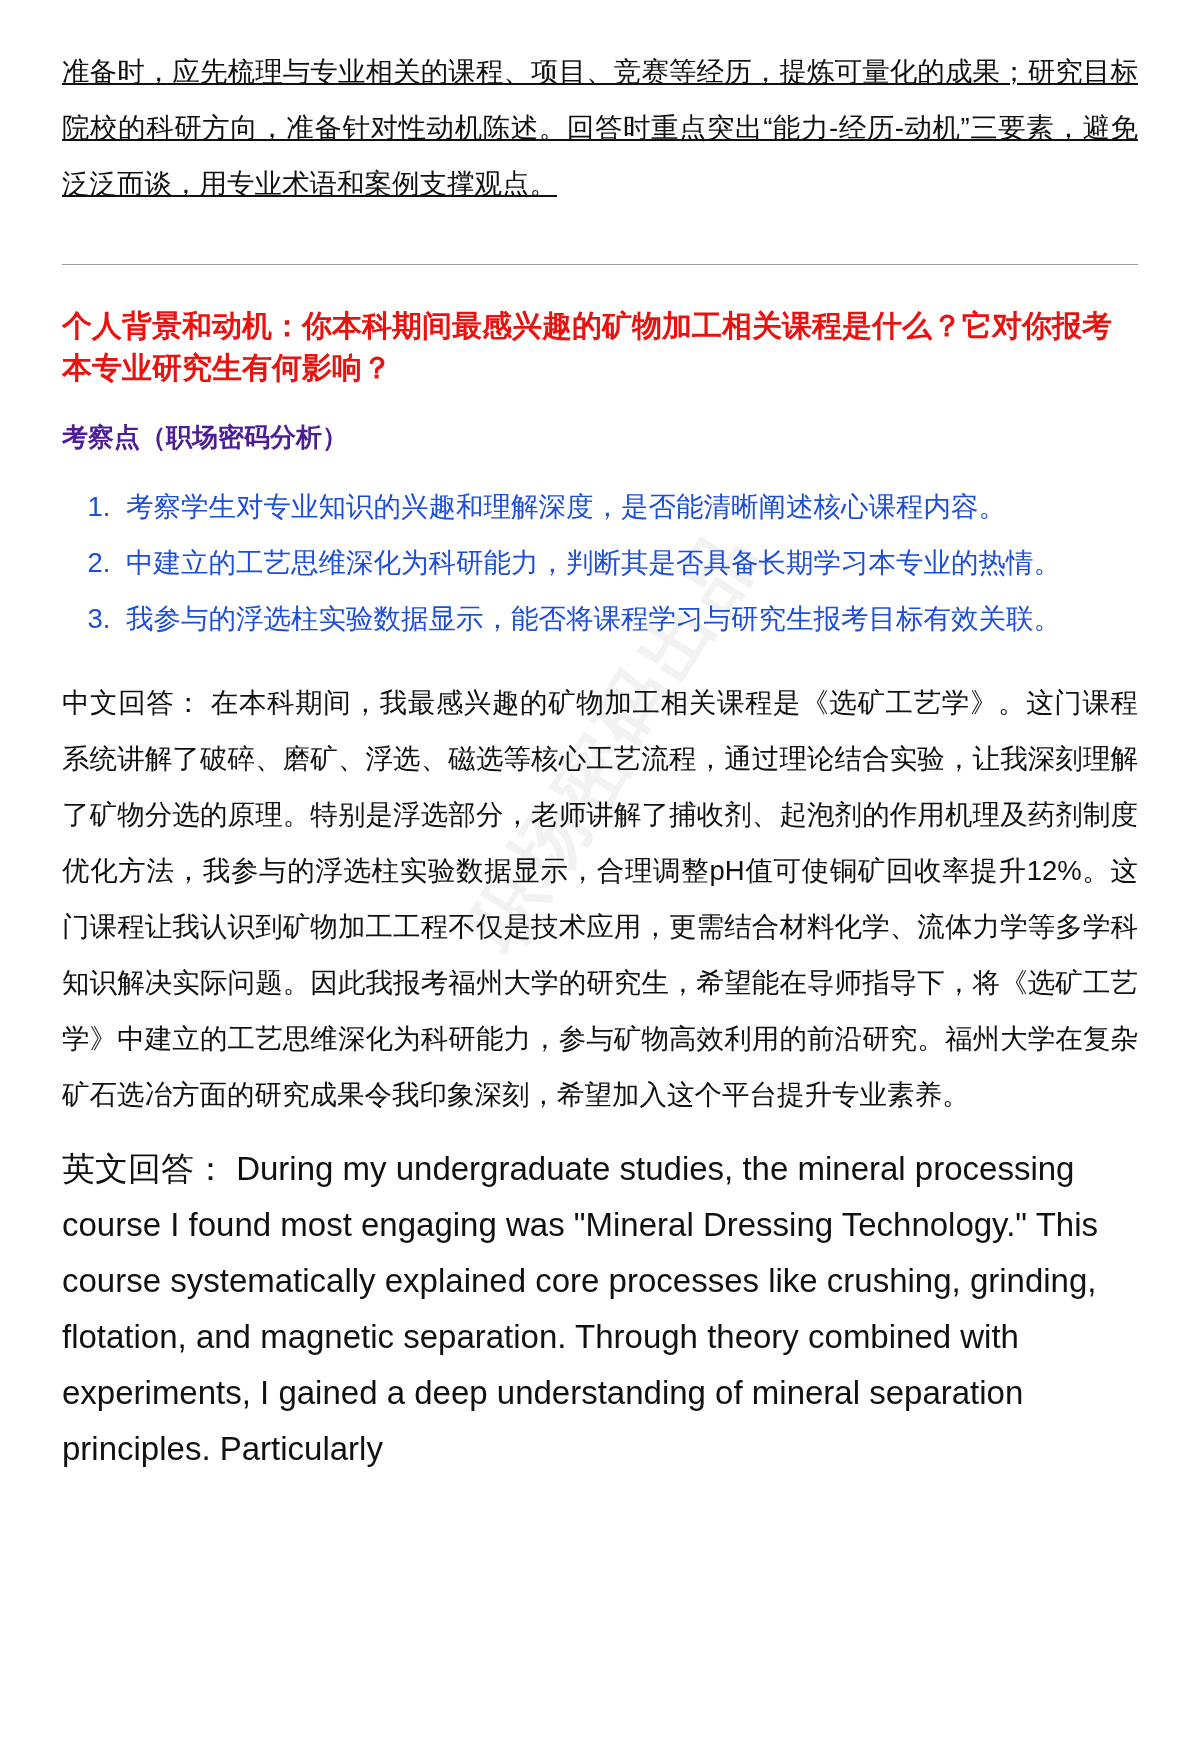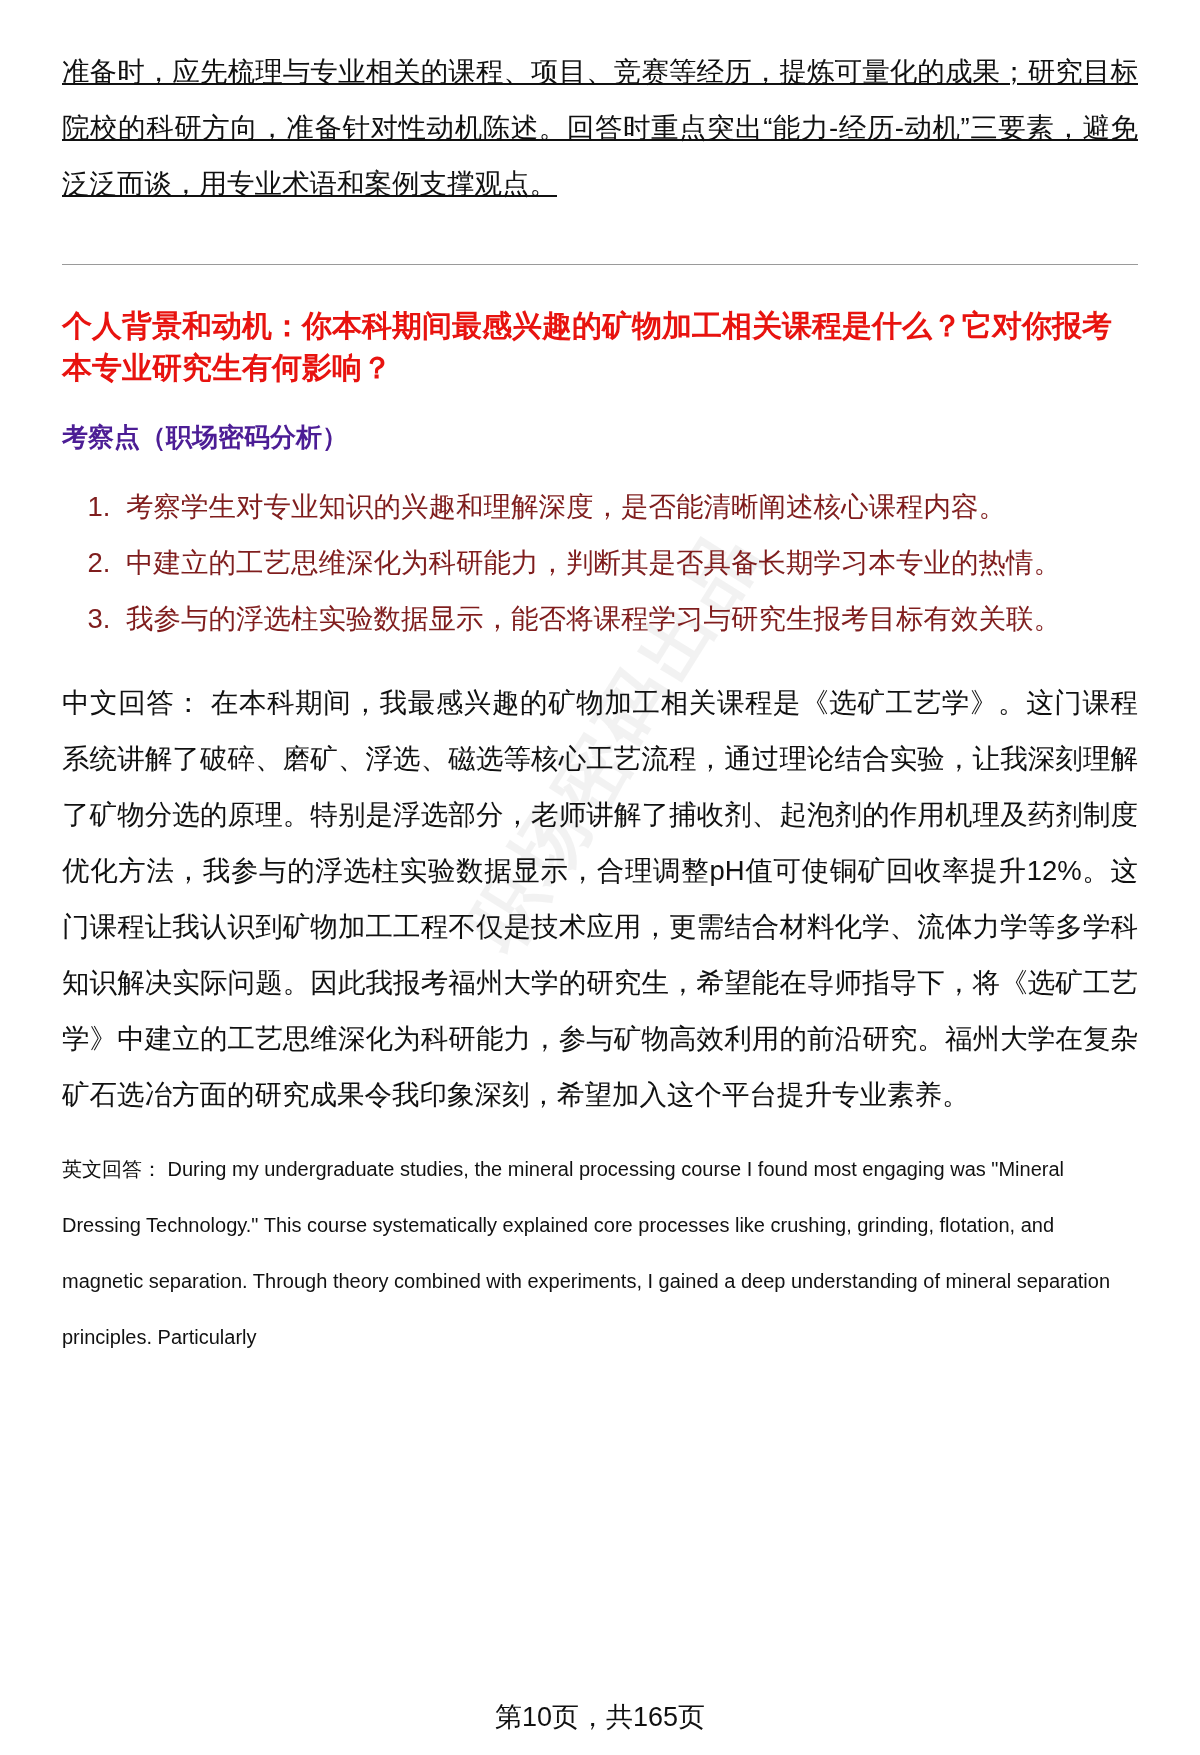--- a/index.html
+++ b/index.html
@@ -77,31 +77,31 @@
     font-weight: bold;
     font-size: 26px;
     line-height: 40px;
     margin: 0 0 22px 0;
   }
   ol.points {
     margin: 0 0 28px 0;
     padding-left: 56px;
     font-size: 27.5px;
     line-height: 56px;
-    color: #7f1d1d;
+    color: #1d4ed8;
   }
   ol.points li {
     margin-bottom: 0;
     padding-left: 8px;
   }
   .answer-block {
     margin-bottom: 18px;
   }
   .answer-en {
-    font-size: 20px;
+    font-size: 33px;
     line-height: 56px;
     color: #111111;
     margin: 0;
   }
   .footer {
     position: absolute;
     left: 0;
     right: 0;
     bottom: 20px;
     text-align: center;
@@ -138,15 +138,14 @@
     <div class="answer-block">
       <p class="body-text">中文回答：   在本科期间，我最感兴趣的矿物加工相关课程是《选矿工艺学》。这门课程系统讲解了破碎、磨矿、浮选、磁选等核心工艺流程，通过理论结合实验，让我深刻理解了矿物分选的原理。特别是浮选部分，老师讲解了捕收剂、起泡剂的作用机理及药剂制度优化方法，我参与的浮选柱实验数据显示，合理调整pH值可使铜矿回收率提升12%。这门课程让我认识到矿物加工工程不仅是技术应用，更需结合材料化学、流体力学等多学科知识解决实际问题。因此我报考福州大学的研究生，希望能在导师指导下，将《选矿工艺学》中建立的工艺思维深化为科研能力，参与矿物高效利用的前沿研究。福州大学在复杂矿石选冶方面的研究成果令我印象深刻，希望加入这个平台提升专业素养。</p>
     </div>
 
     <div class="answer-block">
       <p class="answer-en">英文回答：   During my undergraduate studies, the mineral processing course I found most engaging was "Mineral Dressing Technology." This course systematically explained core processes like crushing, grinding, flotation, and magnetic separation. Through theory combined with experiments, I gained a deep understanding of mineral separation principles. Particularly</p>
     </div>
 
   </div>
 
-  <div class="footer">第10页，共165页</div>
 
 </div>
 
 </body></html>

